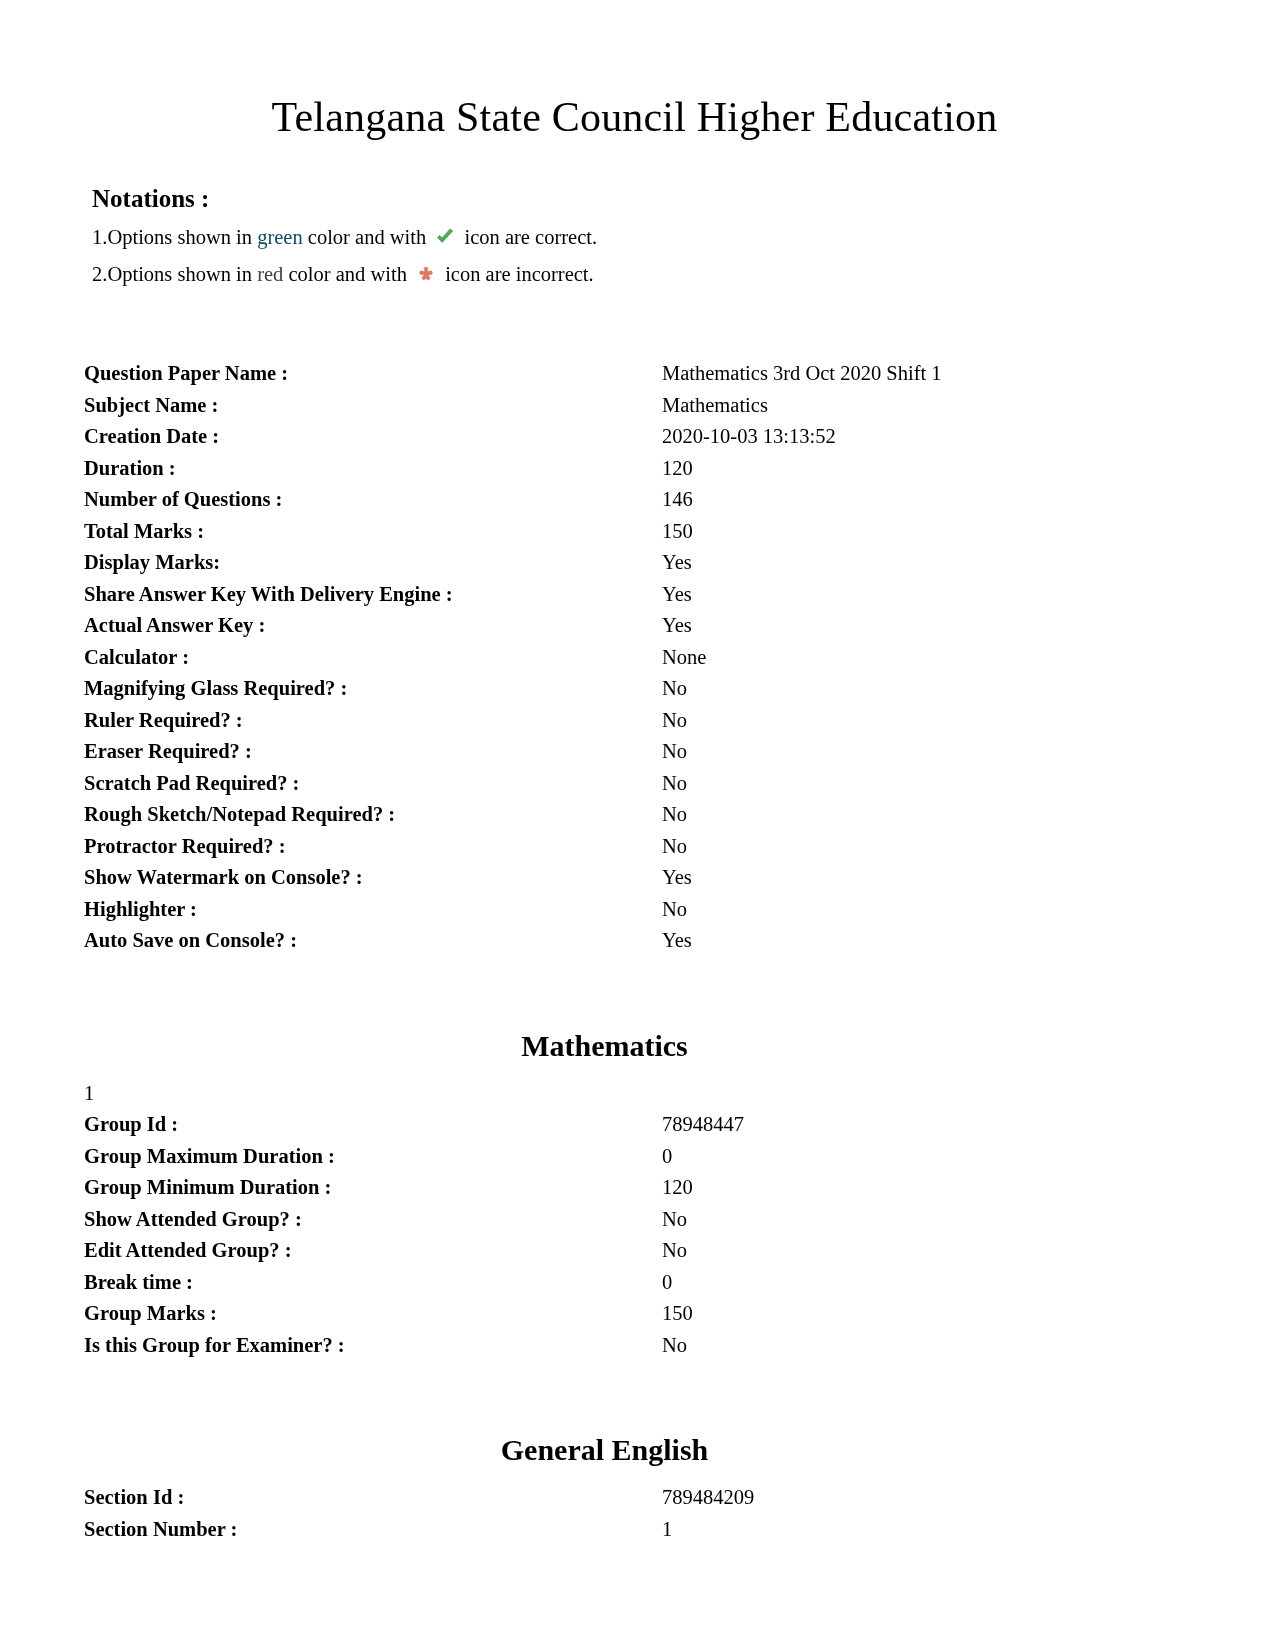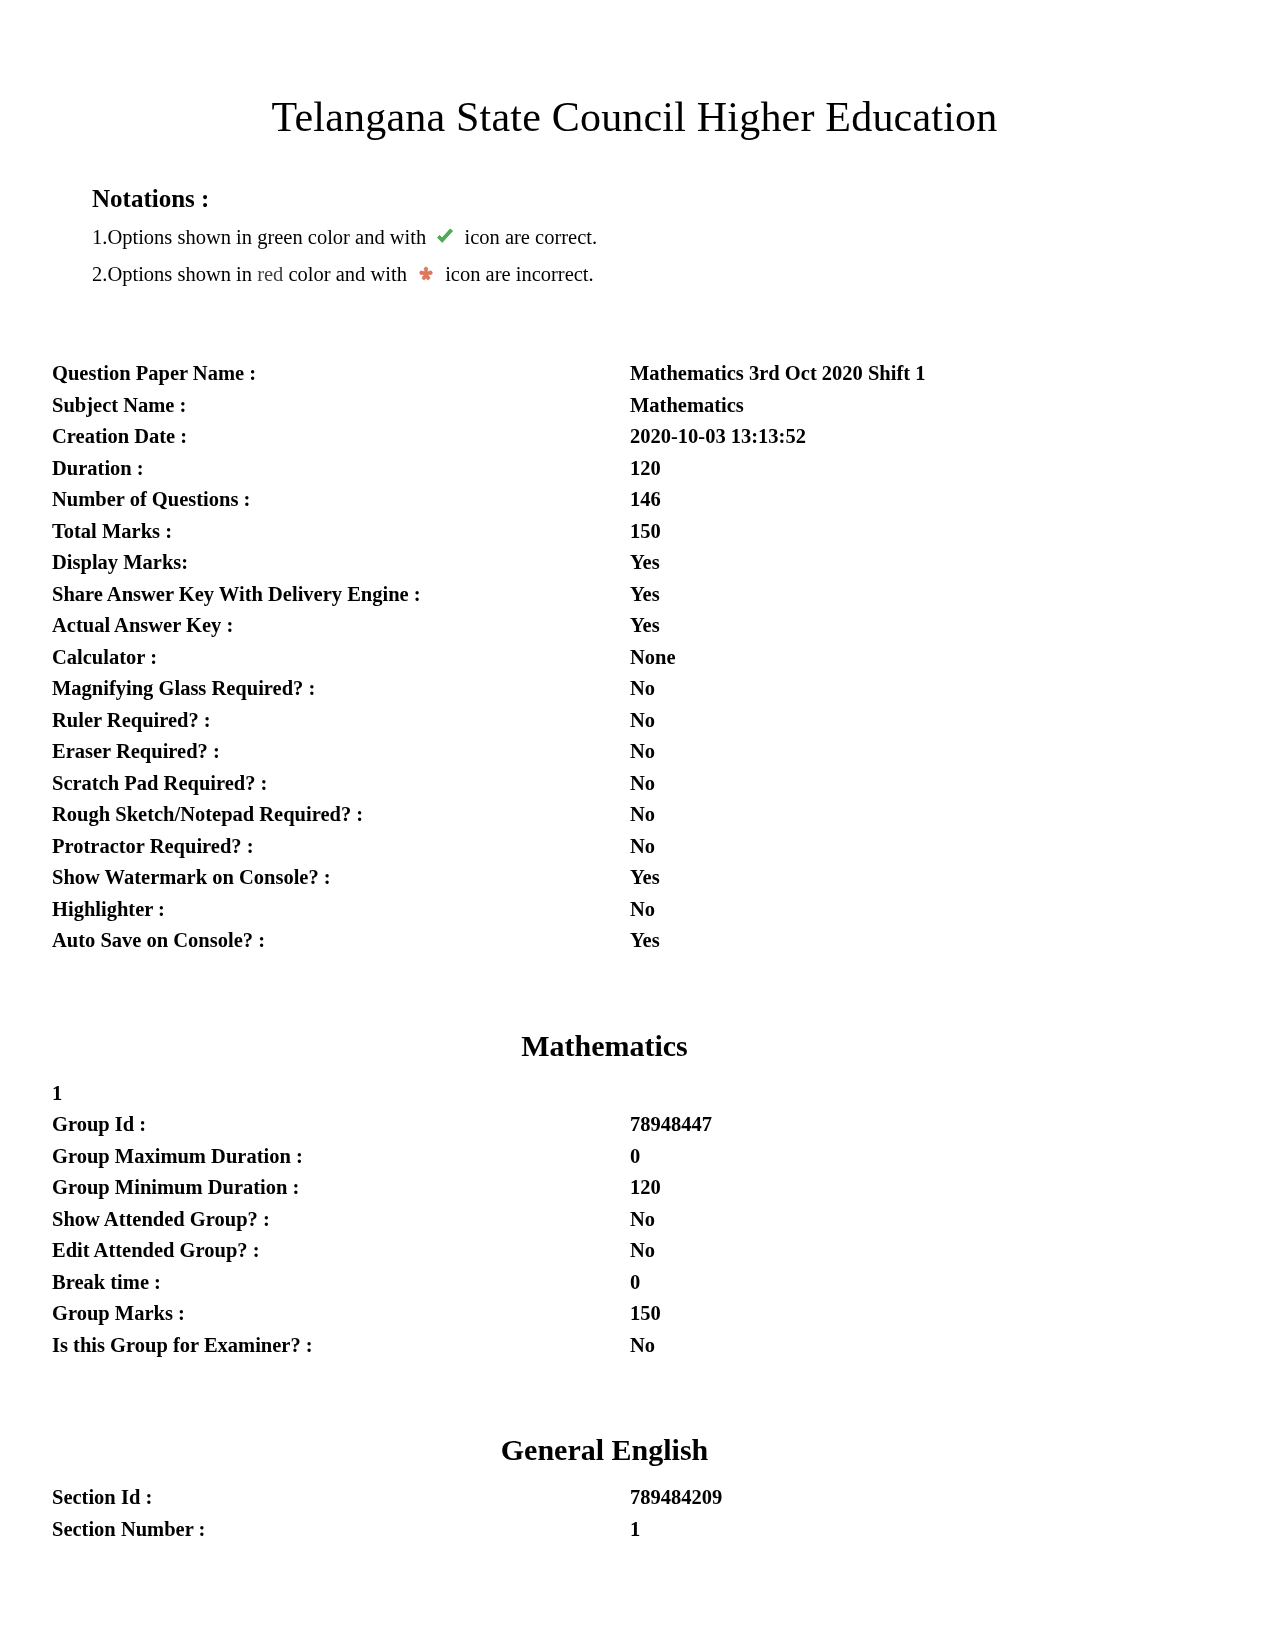--- a/index.html
+++ b/index.html
@@ -47,21 +47,21 @@
     font-size: 25px;
     line-height: 1.0;
     margin-bottom: 16px;
   }
   .notation-line {
     font-size: 20.5px;
     line-height: 1.0;
     margin-bottom: 16px;
     white-space: nowrap;
   }
-  .word-green { color: #000000; }
+  .word-green { color: #0c4a6e; }
   .word-red   { color: #404040; }
 
   .icon-check,
   .icon-cross {
     display: inline-block;
     vertical-align: -3px;
     margin: 0 4px;
     width: 20px;
     height: 20px;
   }
@@ -69,33 +69,33 @@
 
   
   .kv-list {
     margin: 0;
     padding: 0;
     list-style: none;
   }
   .kv-row {
     display: flex;
     align-items: baseline;
-    padding-left: 52px;
+    padding-left: 84px;
     height: 31.5px;
     line-height: 31.5px;
     font-size: 20.5px;
   }
   .kv-label {
     font-weight: bold;
     width: 578px;
     flex: 0 0 578px;
     white-space: nowrap;
   }
   .kv-value {
-    font-weight: 700;
+    font-weight: 400;
     white-space: nowrap;
   }
 
   .block-meta { margin-top: 74px; }
 
   
   .section-heading {
     text-align: center;
     font-size: 30px;
     font-weight: bold;

